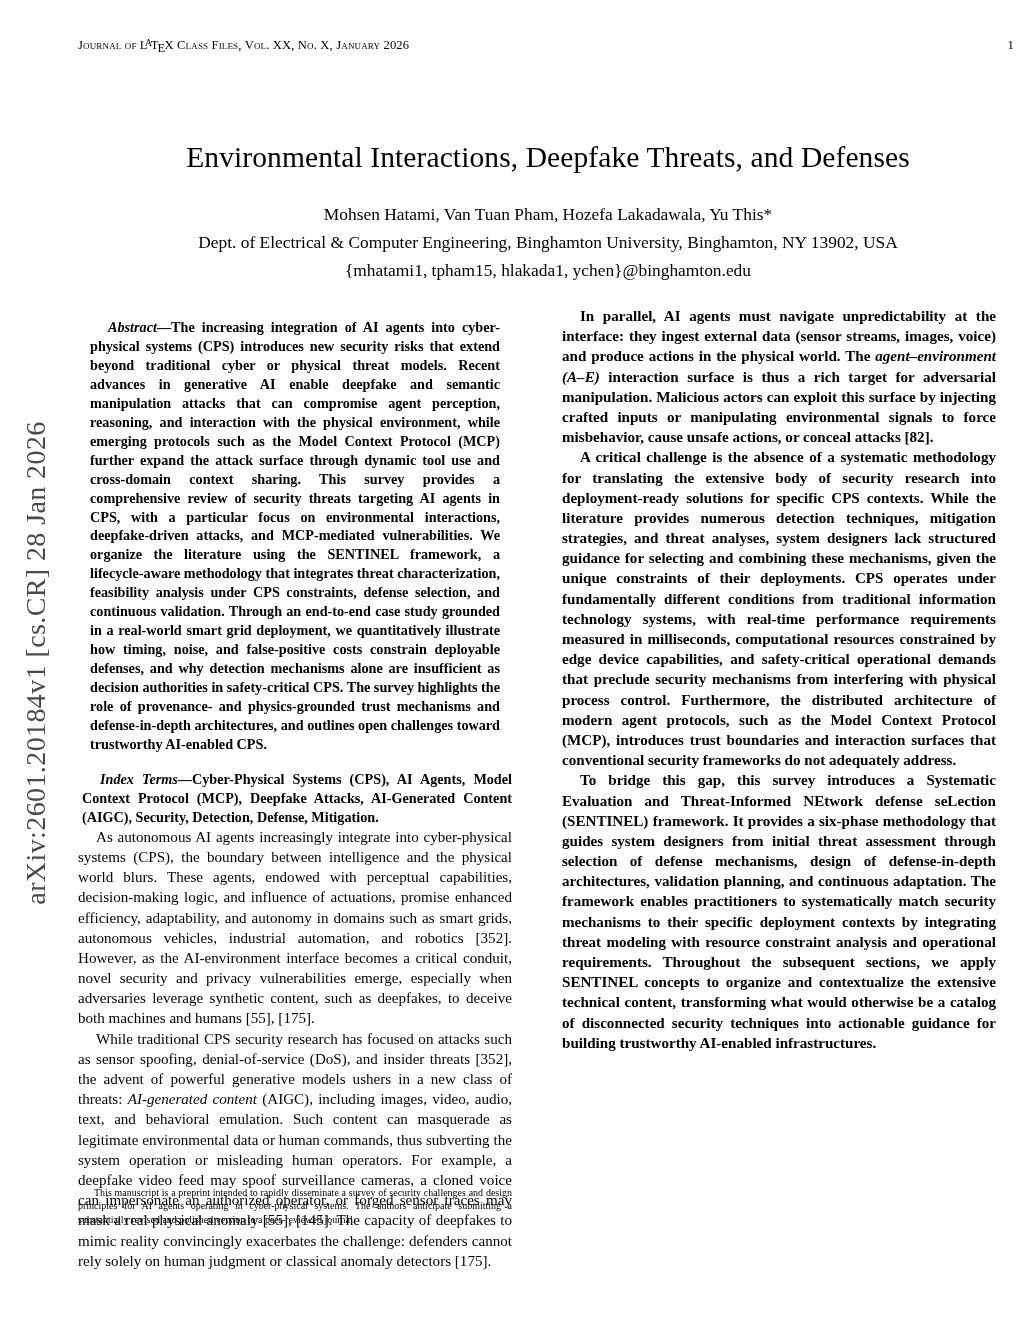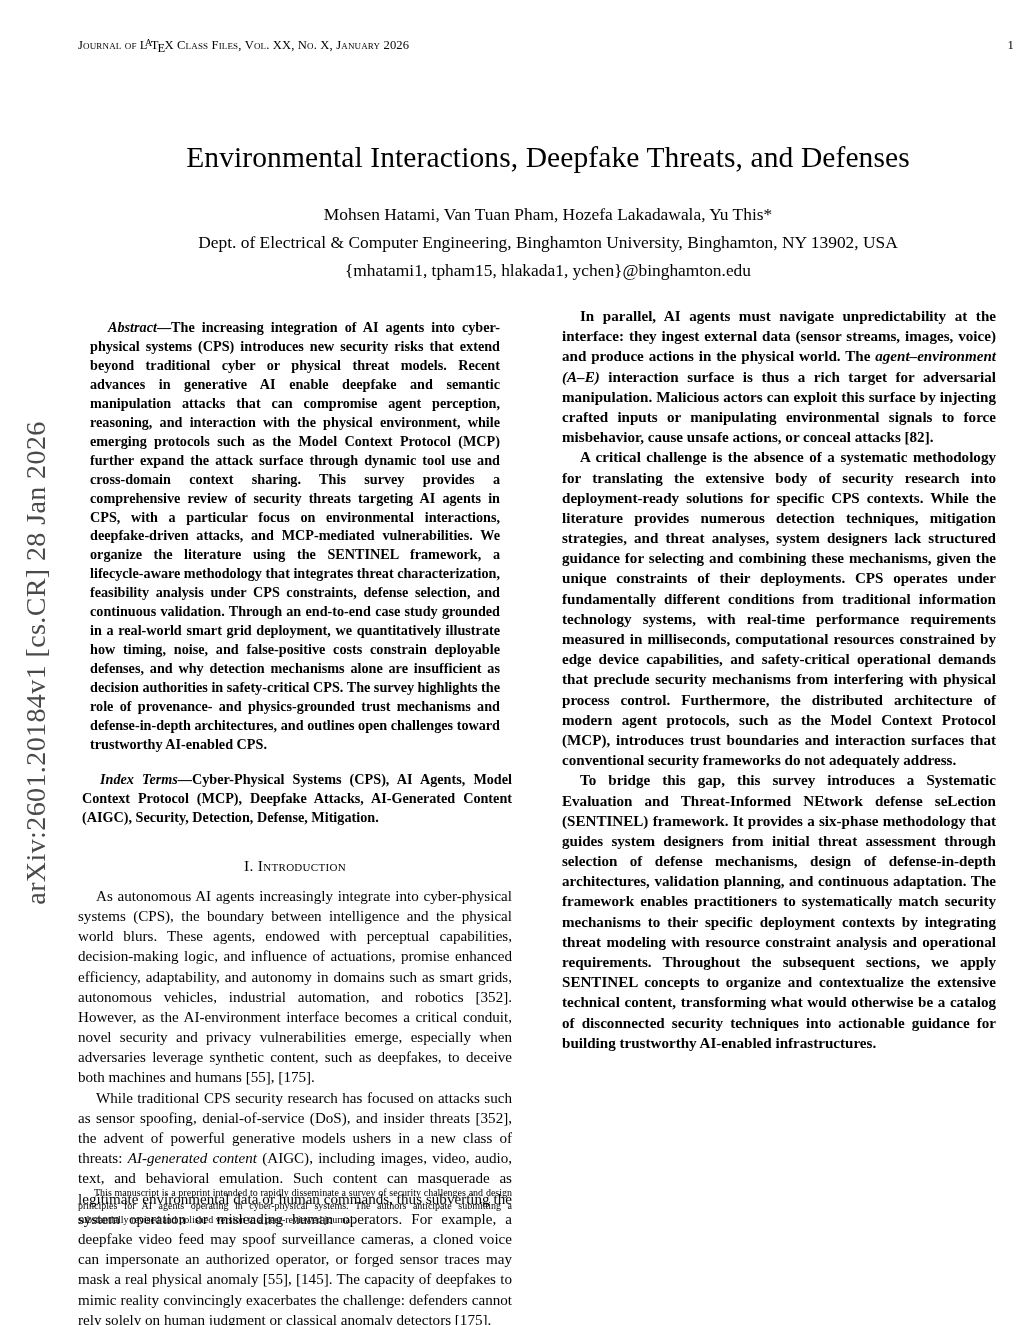--- a/index.html
+++ b/index.html
@@ -208,21 +208,20 @@
   </div>
 
   <div class="columns">
 
     <div class="col col-left">
 
       <p class="abstract"><span class="lead">Abstract</span><span>—</span><span>The increasing integration of AI agents into cyber-physical systems (CPS) introduces new security risks that extend beyond traditional cyber or physical threat models. Recent advances in generative AI enable deepfake and semantic manipulation attacks that can compromise agent perception, reasoning, and interaction with the physical environment, while emerging protocols such as the Model Context Protocol (MCP) further expand the attack surface through dynamic tool use and cross-domain context sharing. This survey provides a comprehensive review of security threats targeting AI agents in CPS, with a particular focus on environmental interactions, deepfake-driven attacks, and MCP-mediated vulnerabilities. We organize the literature using the SENTINEL framework, a lifecycle-aware methodology that integrates threat characterization, feasibility analysis under CPS constraints, defense selection, and continuous validation. Through an end-to-end case study grounded in a real-world smart grid deployment, we quantitatively illustrate how timing, noise, and false-positive costs constrain deployable defenses, and why detection mechanisms alone are insufficient as decision authorities in safety-critical CPS. The survey highlights the role of provenance- and physics-grounded trust mechanisms and defense-in-depth architectures, and outlines open challenges toward trustworthy AI-enabled CPS.</span></p>
 
       <p class="indexterms"><span class="lead">Index Terms</span><span>—</span><span>Cyber-Physical Systems (CPS), AI Agents, Model Context Protocol (MCP), Deepfake Attacks, AI-Generated Content (AIGC), Security, Detection, Defense, Mitigation.</span></p>
 
-      <div class="section-head"><span class="numeral">I.</span><span>Introduction</span></div>
 
       <div class="body-text">
         <p>As autonomous AI agents increasingly integrate into cyber-physical systems (CPS), the boundary between intelligence and the physical world blurs. These agents, endowed with perceptual capabilities, decision-making logic, and influence of actuations, promise enhanced efficiency, adaptability, and autonomy in domains such as smart grids, autonomous vehicles, industrial automation, and robotics [352]. However, as the AI-environment interface becomes a critical conduit, novel security and privacy vulnerabilities emerge, especially when adversaries leverage synthetic content, such as deepfakes, to deceive both machines and humans [55], [175].</p>
         <p><span>While traditional CPS security research has focused on attacks such as sensor spoofing, denial-of-service (DoS), and insider threats [352], the advent of powerful generative models ushers in a new class of threats: </span><em>AI-generated content</em><span> (AIGC), including images, video, audio, text, and behavioral emulation. Such content can masquerade as legitimate environmental data or human commands, thus subverting the system operation or misleading human operators. For example, a deepfake video feed may spoof surveillance cameras, a cloned voice can impersonate an authorized operator, or forged sensor traces may mask a real physical anomaly [55], [145]. The capacity of deepfakes to mimic reality convincingly exacerbates the challenge: defenders cannot rely solely on human judgment or classical anomaly detectors [175].</span></p>
       </div>
     </div>
 
     <div class="col col-right">
       <div class="body-text">
         <p><span>In parallel, AI agents must navigate unpredictability at the interface: they ingest external data (sensor streams, images, voice) and produce actions in the physical world. The </span><em>agent–environment (A–E)</em><span> interaction surface is thus a rich target for adversarial manipulation. Malicious actors can exploit this surface by injecting crafted inputs or manipulating environmental signals to force misbehavior, cause unsafe actions, or conceal attacks [82].</span></p>

